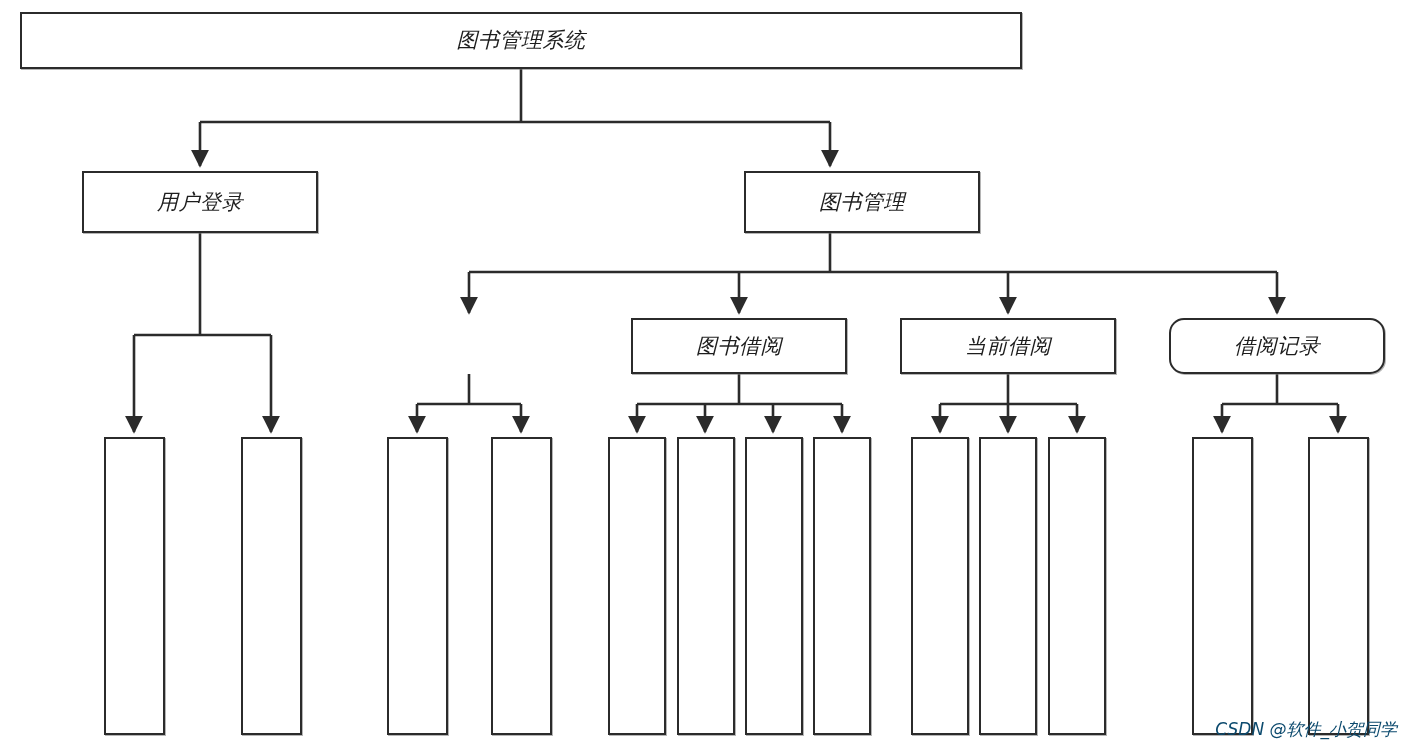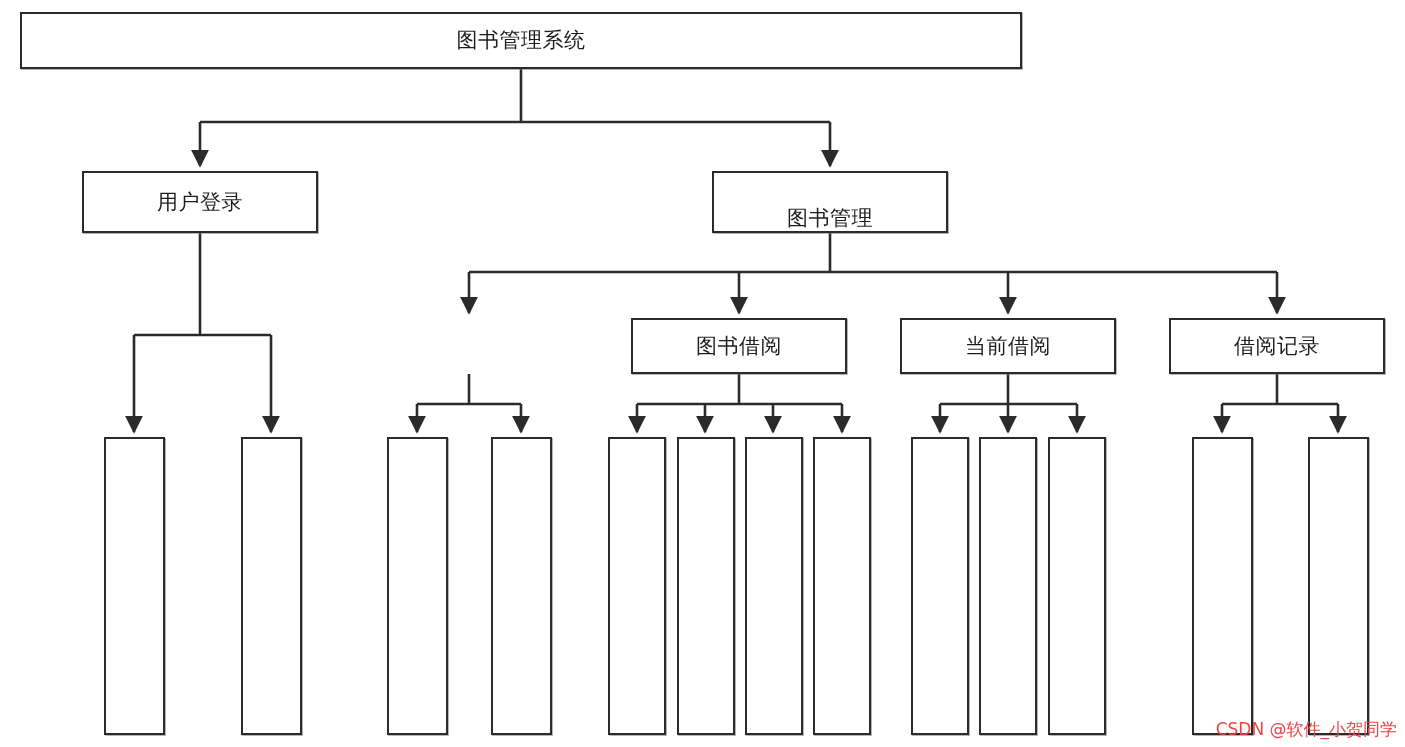--- a/index.html
+++ b/index.html
@@ -10,20 +10,21 @@
   }
   body {
     font-family: "DejaVu Sans", "Liberation Sans", sans-serif;
   }
   #diagram-root {
     position: relative;
     width: 1405px;
     height: 747px;
     background: #ffffff;
     overflow: hidden;
+    font-style: italic;
   }
   #edges-layer {
     position: absolute;
     left: 0;
     top: 0;
     width: 1405px;
     height: 747px;
   }
   .node {
     position: absolute;
@@ -64,21 +65,21 @@
   }
   .node.vert.narrow .node-label {
     font-size: 20px;
     letter-spacing: 1px;
   }
   #watermark {
     position: absolute;
     right: 8px;
     bottom: 6px;
     font-size: 17px;
-    color: #ef4444;
+    color: #0c4a6e;
     z-index: 9;
     user-select: none;
     white-space: nowrap;
   }
 </style>
 </head>
 <body>
 
 <div id="diagram-root">
 
@@ -134,31 +135,31 @@
     </g>
   </svg>
 
   <div class="node horiz" style="left:20px; top:12px; width:1002px; height:57px;">
     <span class="node-label">图书管理系统</span>
   </div>
 
   <div class="node horiz" style="left:82px; top:171px; width:236px; height:62px;">
     <span class="node-label">用户登录</span>
   </div>
-  <div class="node horiz" style="left:712px; top:171px; width:236px; height:62px;align-items:flex-end;">
+  <div class="node horiz" style="left:744px; top:171px; width:236px; height:62px;">
     <span class="node-label">图书管理</span>
   </div>
 
   <div class="node horiz" style="left:900px; top:318px; width:216px; height:56px;">
     <span class="node-label">当前借阅</span>
   </div>
   <div class="node horiz" style="left:631px; top:318px; width:216px; height:56px;">
     <span class="node-label">图书借阅</span>
   </div>
-  <div class="node horiz" style="left:1169px; top:318px; width:216px; height:56px;">
+  <div class="node horiz" style="left:1169px; top:318px; width:216px; height:56px;border-radius:15px;">
     <span class="node-label">借阅记录</span>
   </div>
 
   <div class="node vert" style="left:104px; top:437px; width:61px; height:298px;">
     <span class="node-label">用户登录</span>
   </div>
   <div class="node vert" style="left:241px; top:437px; width:61px; height:298px;">
     <span class="node-label">注销登录</span>
   </div>
 

